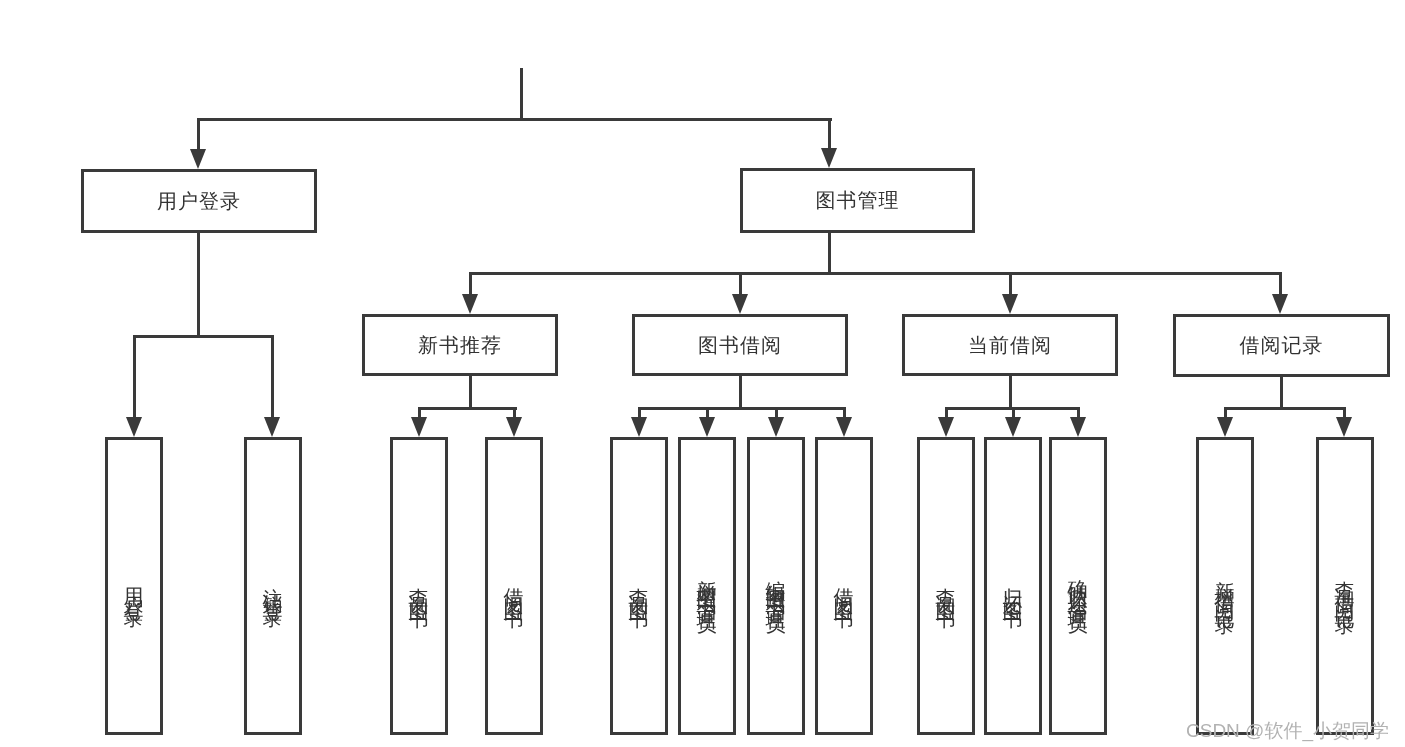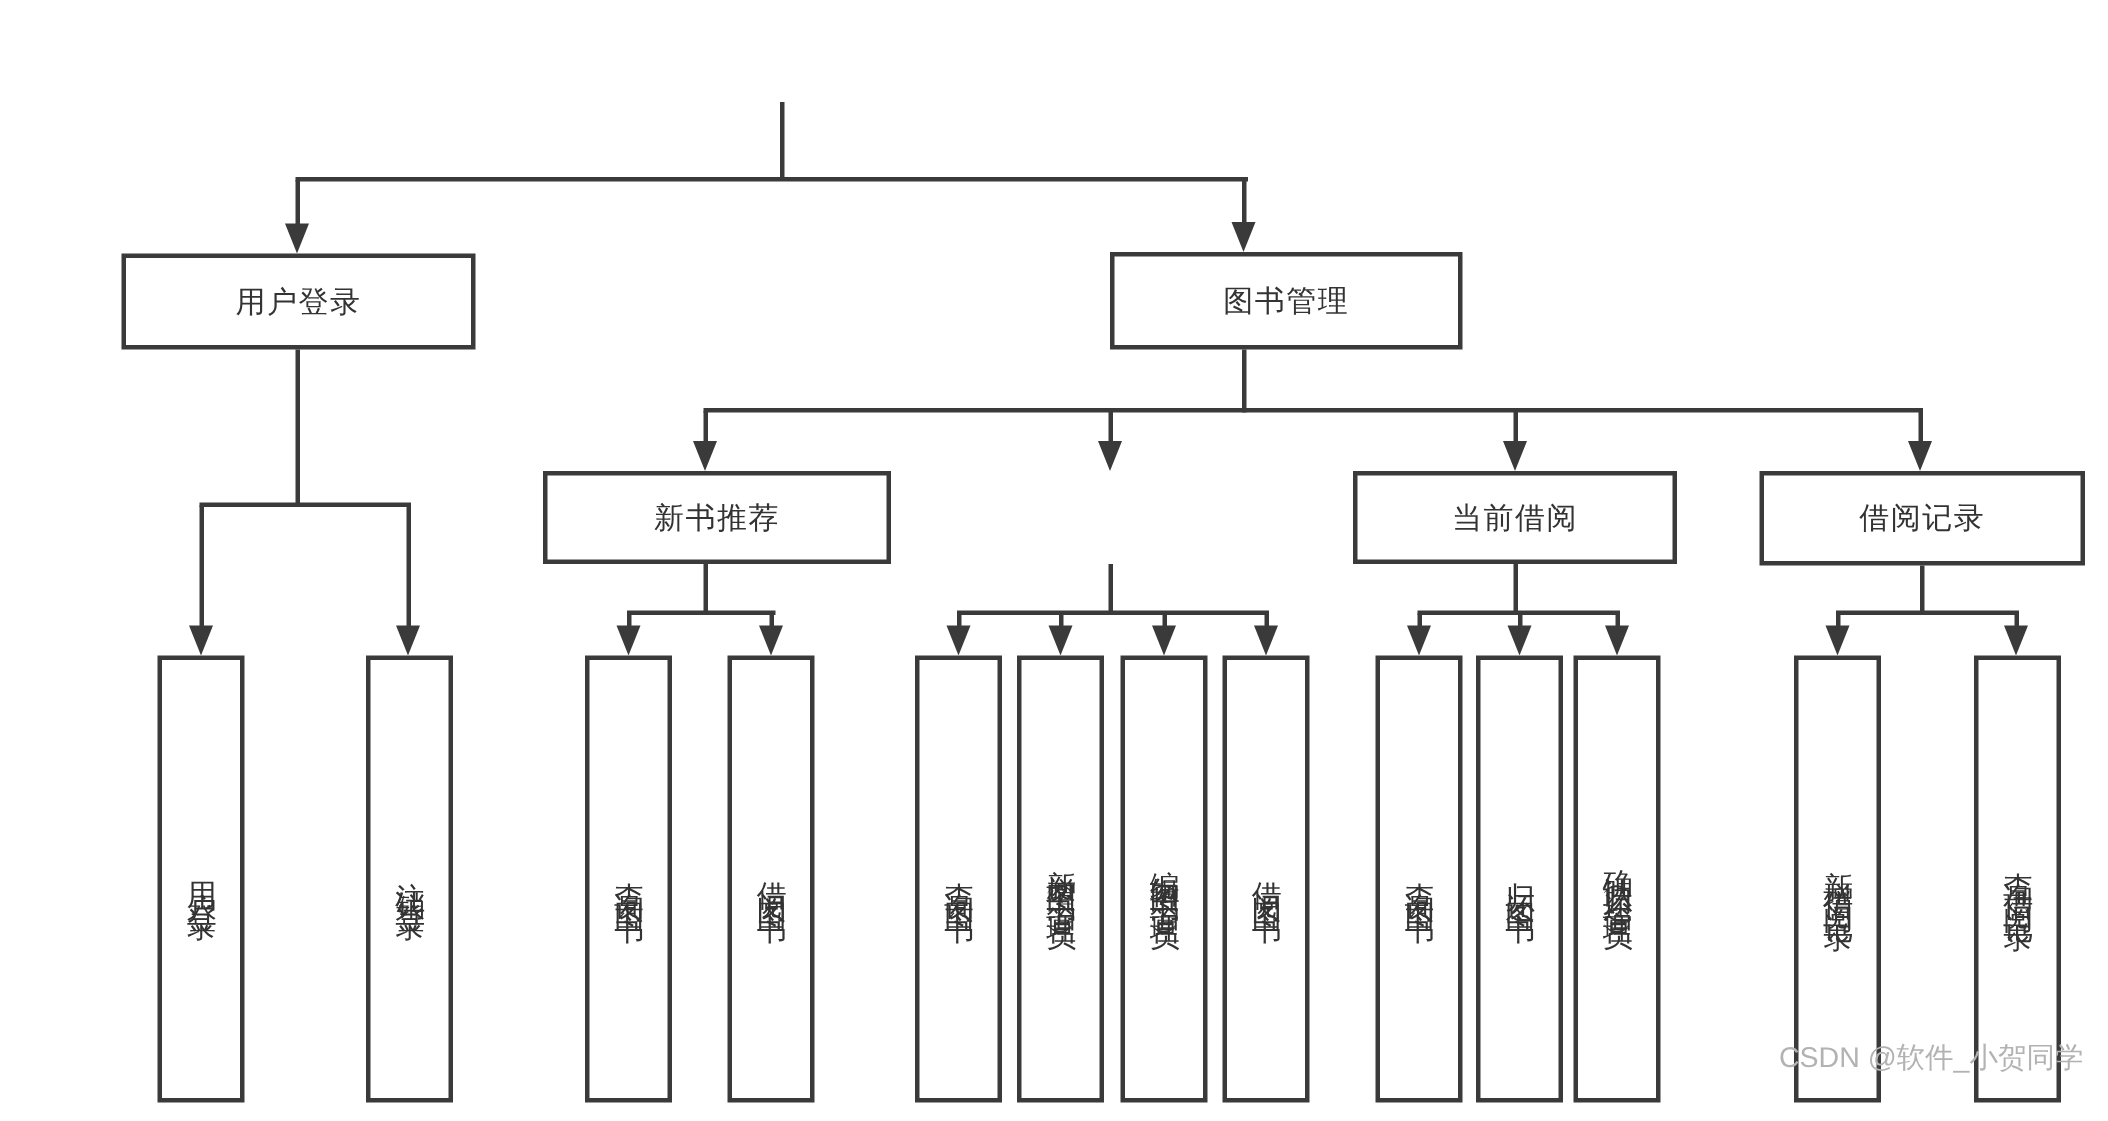--- a/index.html
+++ b/index.html
@@ -44,21 +44,21 @@
   .vl{position:absolute;width:3px;background:#3a3a3a;}
   .hl{position:absolute;height:3px;background:#3a3a3a;}
   .ar{
     position:absolute;width:0;height:0;
     border-left:8px solid transparent;
     border-right:8px solid transparent;
     border-top:20px solid #3a3a3a;
   }
   .watermark{
     position:absolute;
-    left:1186px;top:692px;
+    left:1186px;top:718px;
     font-size:19px;
     color:#b2b2b2;
     white-space:nowrap;
     z-index:5;
   }
 </style>
 </head>
 <body>
 
 <div id="stage">
@@ -89,22 +89,25 @@
   <div class="hl" style="left:469px;top:272px;width:813px;"></div>
   <div class="vl" style="left:469px;top:274px;height:22px;"></div>
   <div class="ar" style="left:462px;top:294px;"></div>
   <div class="vl" style="left:739px;top:274px;height:22px;"></div>
   <div class="ar" style="left:732px;top:294px;"></div>
   <div class="vl" style="left:1009px;top:274px;height:22px;"></div>
   <div class="ar" style="left:1002px;top:294px;"></div>
   <div class="vl" style="left:1279px;top:274px;height:22px;"></div>
   <div class="ar" style="left:1272px;top:294px;"></div>
 
-  <div class="node" style="left:362px;top:314px;width:232px;height:62px;">
+  <div class="node" style="left:362px;top:314px;width:196px;height:62px;">
     <span>新书推荐</span>
+  </div>
+  <div class="node" style="left:632px;top:314px;width:216px;height:62px;">
+    <span>图书借阅</span>
   </div>
   <div class="node" style="left:902px;top:314px;width:216px;height:62px;font-family:Liberation Mono, monospace;">
     <span>当前借阅</span>
   </div>
   <div class="node" style="left:1173px;top:314px;width:217px;height:63px;">
     <span>借阅记录</span>
   </div>
 
   <div class="vl" style="left:469px;top:376px;height:33px;"></div>
   <div class="hl" style="left:418px;top:407px;width:99px;"></div>

